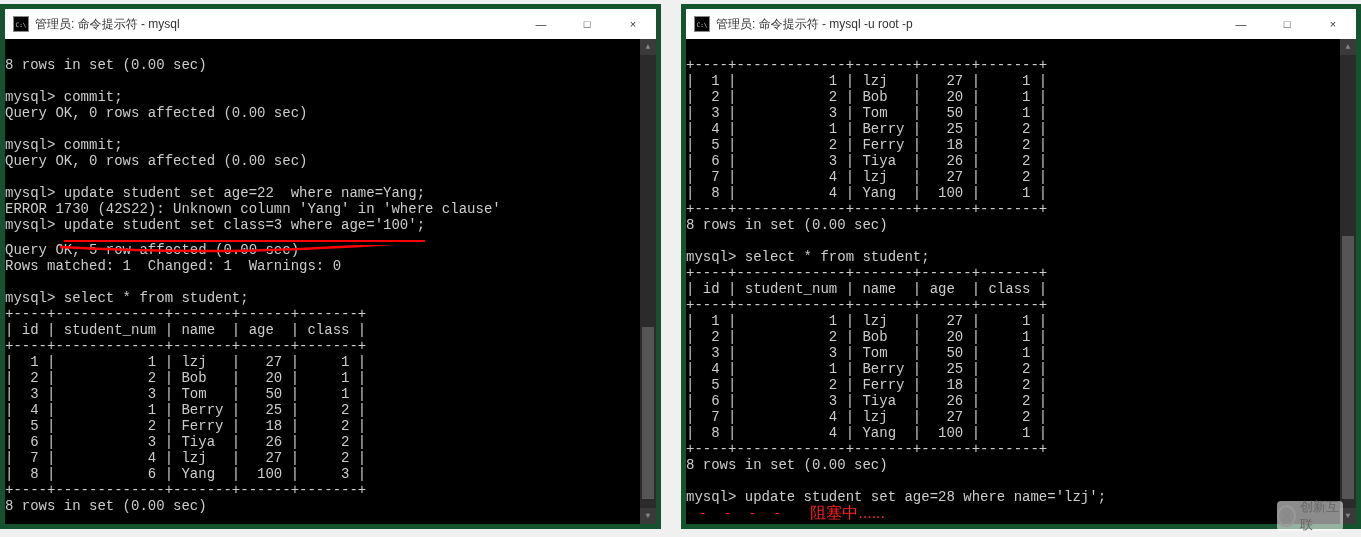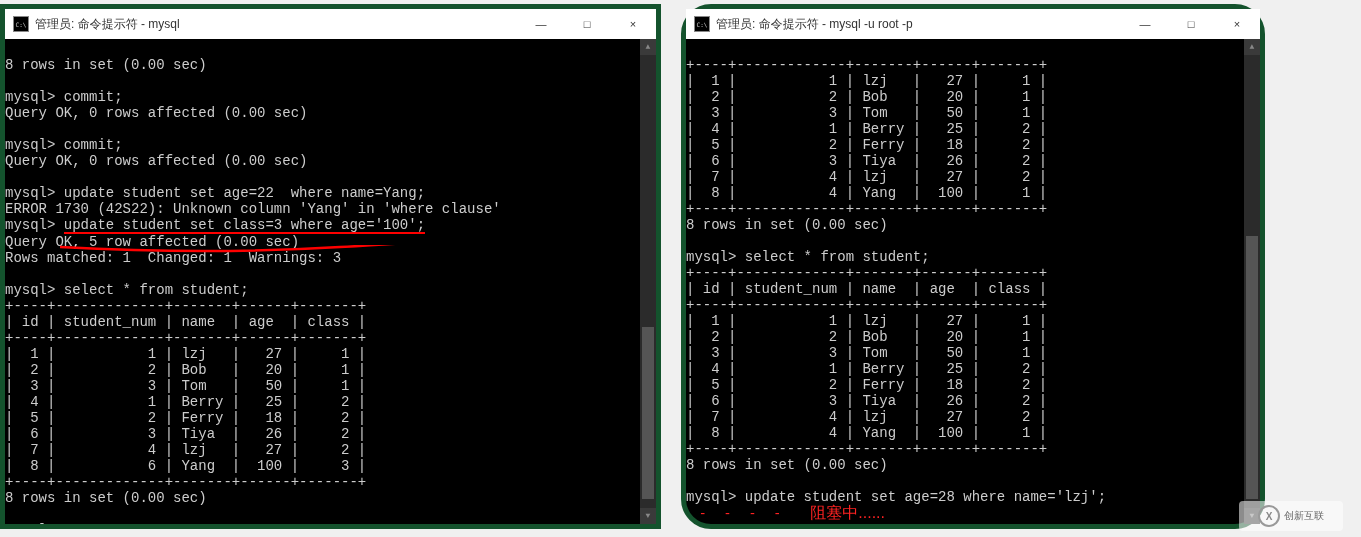--- a/index.html
+++ b/index.html
@@ -11,21 +11,21 @@
       background: #f0f0f0;
       position: relative;
       overflow: hidden;
     }
     .window {
       position: absolute;
       background: #000;
       border: 5px solid #14532d;
     }
     .window-left { left: 0; top: 4px; width: 661px; height: 525px; }
-    .window-right { left: 681px; top: 4px; width: 584px; height: 525px; border-radius: 30px; }
+    .window-right { left: 681px; top: 4px; width: 680px; height: 525px; }
     .titlebar {
       height: 30px;
       background: #fff;
       display: flex;
       align-items: center;
       padding-left: 8px;
       font-size: 12px;
       font-family: "Microsoft YaHei", sans-serif;
       color: #333;
       user-select: none;
@@ -88,37 +88,37 @@
     }
     .sb-track { flex: 1; position: relative; }
     .sb-thumb {
       position: absolute;
       left: 2px; right: 2px;
       background: #555;
     }
     .underline-red {
       border-bottom: 2px solid #ff0000;
       display: inline-block;
-      padding-bottom: 0;
+      padding-bottom: 8px;
       line-height: 13px;
     }
     .red-text { color: #ff2222; font-family: "Microsoft YaHei", "SimSun", sans-serif; font-size: 16px; }
     .red-dashes { color: #ff2222; font-family: monospace; letter-spacing: 4px; }
     .watermark {
       position: absolute;
       right: 18px;
       bottom: 6px;
-      width: 104px;
+      width: 66px;
       height: 30px;
       border-radius: 4px;
       background: rgba(255,255,255,0.55);
       display: flex;
       align-items: center;
       justify-content: center;
-      font-size: 10px;
+      font-size: 13px;
       color: #666;
       font-family: "Microsoft YaHei", sans-serif;
     }
     .watermark .x {
       width: 22px; height: 22px;
       border: 2px solid #999;
       border-radius: 50%;
       display: flex; align-items: center; justify-content: center;
       font-weight: bold;
       color: #888;
@@ -158,21 +158,21 @@
 <span>mysql&gt; commit;</span>
 <span>Query OK, 0 rows affected (0.00 sec)</span>
 <span></span>
 <span>mysql&gt; commit;</span>
 <span>Query OK, 0 rows affected (0.00 sec)</span>
 <span></span>
 <span>mysql&gt; update student set age=22  where name=Yang;</span>
 <span>ERROR 1730 (42S22): Unknown column 'Yang' in 'where clause'</span>
 <span>mysql&gt; </span><span class="underline-red">update student set class=3 where age='100';</span>
 <span>Query OK, 5 row affected (0.00 sec)</span>
-<span>Rows matched: 1  Changed: 1  Warnings: 3</span>
+<span>Rows matched: 1  Changed: 1  Warnings: 0</span>
 <span></span>
 <span>mysql&gt; select * from student;</span>
 <span>+----+-------------+-------+------+-------+</span>
 <span>| id | student_num | name  | age  | class |</span>
 <span>+----+-------------+-------+------+-------+</span>
 <span>|  1 |           1 | lzj   |   27 |     1 |</span>
 <span>|  2 |           2 | Bob   |   20 |     1 |</span>
 <span>|  3 |           3 | Tom   |   50 |     1 |</span>
 <span>|  4 |           1 | Berry |   25 |     2 |</span>
 <span>|  5 |           2 | Ferry |   18 |     2 |</span>

